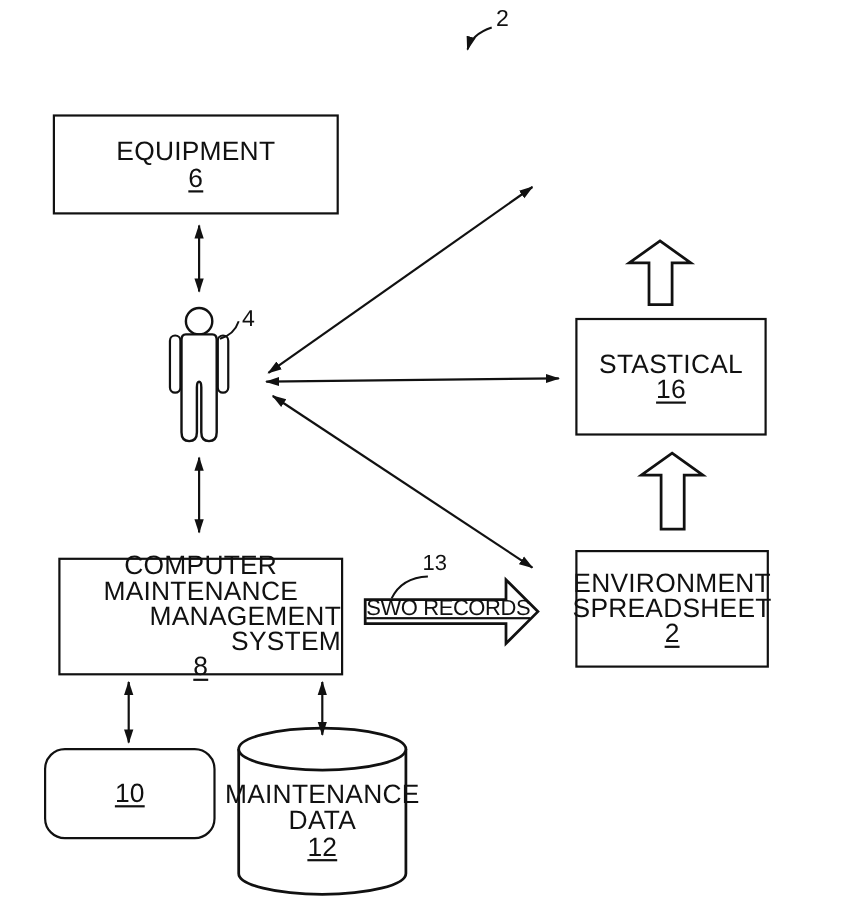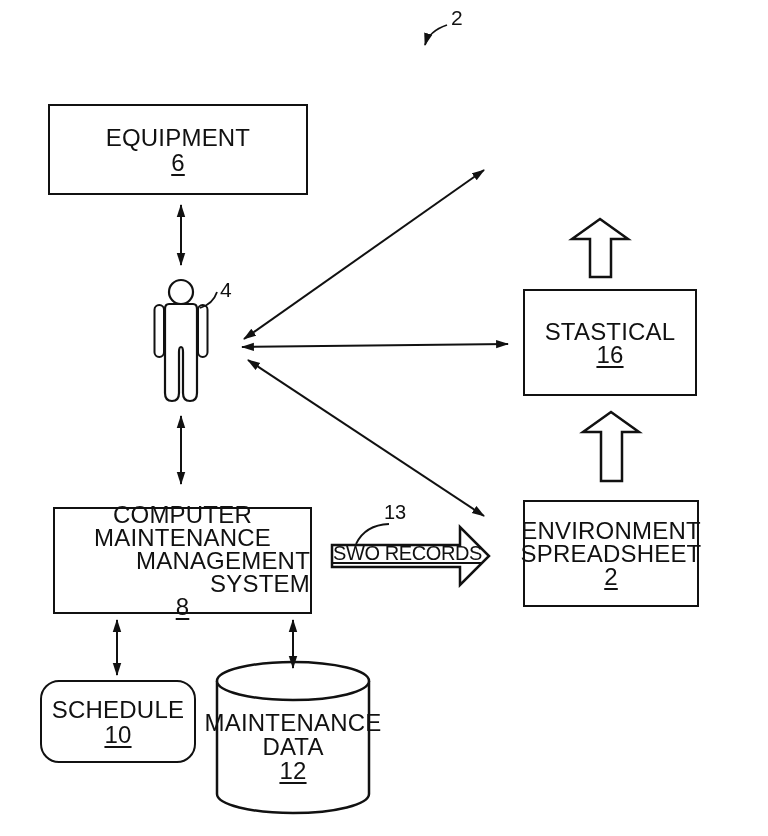--- a/index.html
+++ b/index.html
@@ -99,21 +99,20 @@
   </div>
 
   <div class="box" id="box-cmms">
     <span>COMPUTER</span>
     <span>MAINTENANCE</span>
     <span>MANAGEMENT SYSTEM</span>
     <span class="ref">8</span>
   </div>
 
   <div class="box" id="box-schedule">
-    <span>SCHEDULE</span>
     <span class="ref">10</span>
   </div>
 
   <div class="box" id="cyl-text">
     <span>MAINTENANCE</span>
     <span>DATA</span>
     <span class="ref">12</span>
   </div>
 
   <div class="freelabel" id="lbl-2">2</div>

